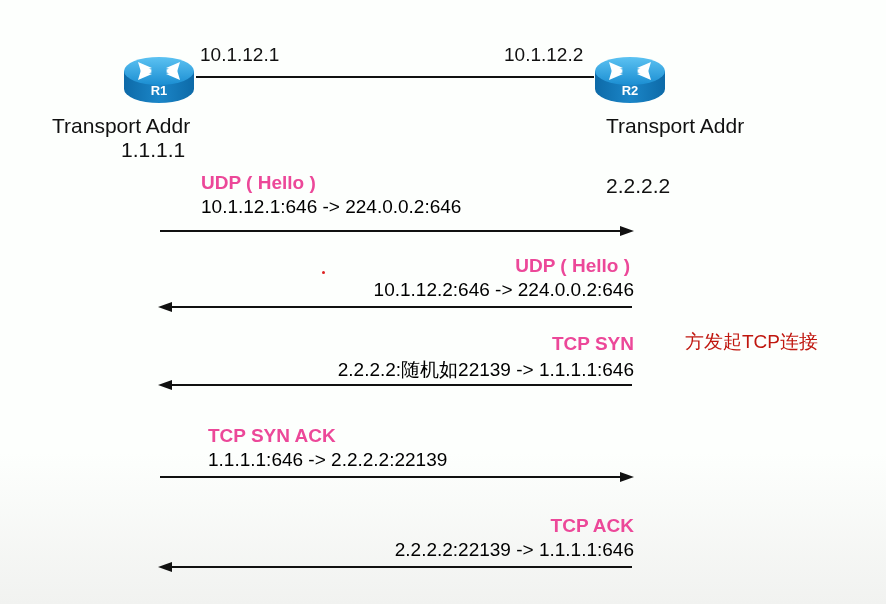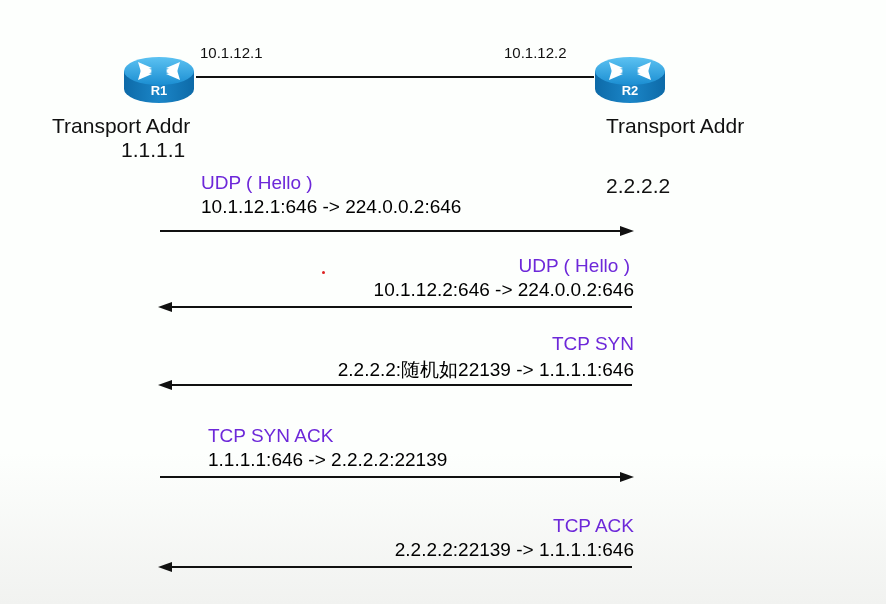--- a/index.html
+++ b/index.html
@@ -9,23 +9,23 @@
     font-family: "Liberation Sans", "DejaVu Sans", sans-serif;
     color: #111;
   }
   .router { position: absolute; width: 74px; height: 52px; }
   .router svg { width: 74px; height: 52px; display: block; }
   .router .rlabel {
     position: absolute; left: 0; width: 74px; top: 30px; text-align: center;
     color: #fff; font-weight: bold; font-size: 13px;
   }
   .link-line { position: absolute; height: 2px; background: #111; }
-  .ip { position: absolute; font-size: 15px; color: #111; }
+  .ip { position: absolute; font-size: 19px; color: #111; }
   .addr { position: absolute; font-size: 21px; line-height: 23px; color: #111; }
-  .msg-title { position: absolute; font-size: 19px; font-weight: normal; color: #6d28d9; white-space: nowrap; }
+  .msg-title { position: absolute; font-size: 19px; font-weight: bold; color: #ec4899; white-space: nowrap; }
   .msg-detail { position: absolute; font-size: 19px; color: #000000; white-space: nowrap; }
   .arrow { position: absolute; height: 14px; }
   .arrow svg { display: block; }
   .note { position: absolute; font-size: 19px; line-height: 26px; color: #c0170f; }
   .red-dot { position: absolute; width: 3px; height: 3px; border-radius: 50%; background: #d22; }
 </style>
 </head>
 <body>
 
 <div class="router" style="left:122px; top:53px;">
@@ -111,20 +111,21 @@
 <div class="msg-title" style="right:252px; top:333px;">TCP SYN</div>
 <div class="msg-detail" style="right:252px; top:357px;">2.2.2.2:随机如22139 -&gt; 1.1.1.1:646</div>
 <div class="arrow" style="left:158px; top:378px;">
   <svg width="474" height="14">
       <line x1="12" y1="7" x2="474" y2="7" stroke="#111" stroke-width="2"></line>
       <polygon points="0,7 14,2 14,12" fill="#111"></polygon>
     </svg>
 </div>
 
 <div class="note" style="left:685px; top:329px;">
+  <div>方发起TCP连接</div>
 </div>
 
 <div class="msg-title" style="left:208px; top:425px;">TCP SYN ACK</div>
 <div class="msg-detail" style="left:208px; top:449px;">1.1.1.1:646 -&gt; 2.2.2.2:22139</div>
 <div class="arrow" style="left:160px; top:470px;">
   <svg width="474" height="14">
       <line x1="0" y1="7" x2="462" y2="7" stroke="#111" stroke-width="2"></line>
       <polygon points="474,7 460,2 460,12" fill="#111"></polygon>
     </svg>
 </div>

